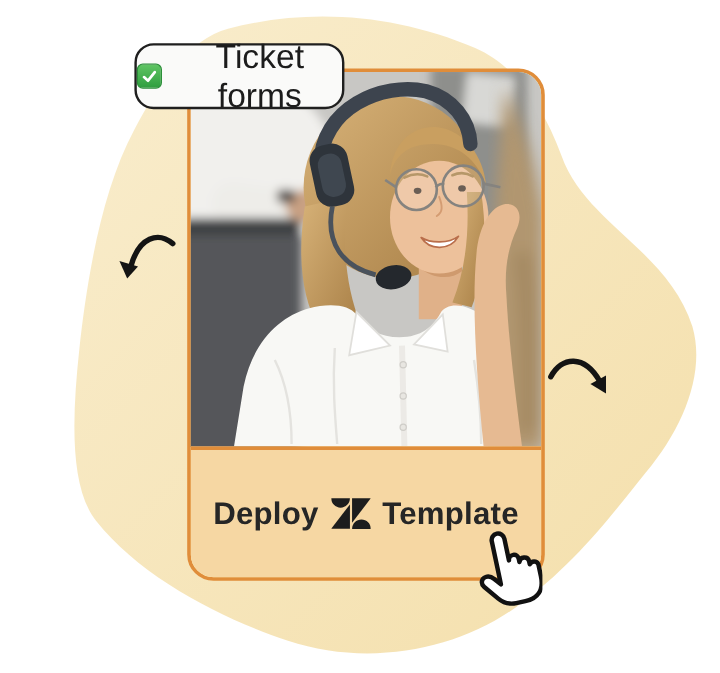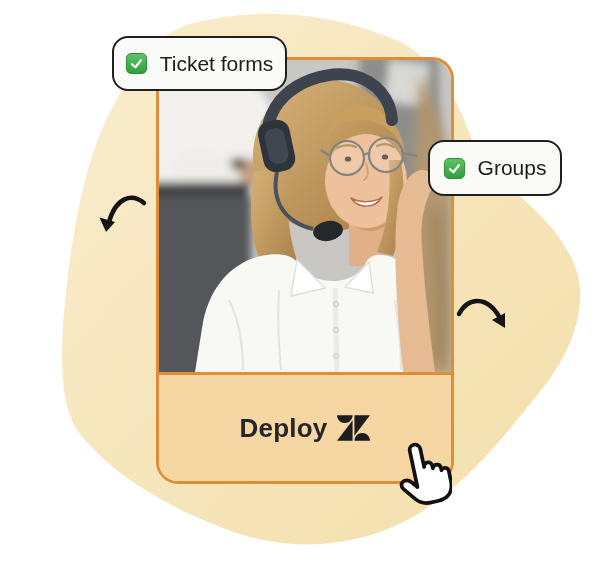--- a/index.html
+++ b/index.html
@@ -27,21 +27,21 @@
 
   
   .arrows-svg{position:absolute;inset:0;z-index:2;pointer-events:none;}
 
   
   .badge{
     position:absolute;z-index:3;box-sizing:border-box;
     background:var(--badge_bg,#fafaf9);
     border:2.5px solid #1f1f1f;border-radius:16px;
     display:flex;align-items:center;justify-content:center;gap:13px;
-    color:var(--ink,#1c1c1c);font-size:21px;font-weight:500;text-align:center;
+    color:var(--ink,#1c1c1c);font-size:28px;font-weight:500;text-align:center;
   }
   .badge-ticket-forms{left:112px;top:36px;width:175px;height:55px;}
   .badge-groups{left:428px;top:140px;width:134px;height:56px;}
   .badge-views{left:93px;top:253px;width:117px;height:58px;}
   .badge-ticket-fields{left:361px;top:335px;width:172px;height:55px;}
   .check{
     width:21px;height:21px;border-radius:5px;flex:0 0 21px;
     background:linear-gradient(180deg,#5fc463,var(--green,#2f9e3f));
     border:1px solid #2c8f3a;box-sizing:border-box;
     display:flex;align-items:center;justify-content:center;
@@ -152,20 +152,21 @@
     <div class="deploy-bar">
       <span class="deploy-text">Deploy</span>
       <svg class="zd-logo" viewBox="0 0 103.5 80" aria-hidden="true">
         <g fill="#1d1d1d">
           <path d="M48.9 15.9 V79.9 H0 Z"></path>
           <path d="M48.9 0 C48.9 13.5 38 24.4 24.5 24.4 C11 24.4 0 13.5 0 0 Z"></path>
           <path d="M54.6 64.1 V0.1 H103.5 Z"></path>
           <path d="M54.6 80 C54.6 66.5 65.5 55.6 79 55.6 C92.5 55.6 103.5 66.5 103.5 80 Z"></path>
         </g>
       </svg>
+      <span class="deploy-text">Template</span>
     </div>
   </div>
 
   <svg class="arrows-svg" viewBox="0 0 600 561" aria-hidden="true">
     <g>
       <path d="M144,203 C132,193 116,197 109,222" fill="none" stroke="#141414" stroke-width="4.5" stroke-linecap="round"></path>
       <path d="M106,232 L115,222 L99.5,217.5 Z" fill="#141414"></path>
     </g>
     <g>
       <path d="M459,314 C468,297 487,295 500,318" fill="none" stroke="#141414" stroke-width="4.5" stroke-linecap="round"></path>
@@ -175,28 +176,20 @@
 
   <div class="badge badge-ticket-forms">
     <span class="check">
       <svg width="15" height="15" viewBox="0 0 20 20">
           <polyline points="4,11 8.5,15 16,5.5" fill="none" stroke="#ffffff" stroke-width="3" stroke-linecap="round" stroke-linejoin="round"></polyline>
         </svg>
     </span>
     <span>Ticket forms</span>
   </div>
 
-  <div class="badge badge-groups">
-    <span class="check">
-      <svg width="15" height="15" viewBox="0 0 20 20">
-          <polyline points="4,11 8.5,15 16,5.5" fill="none" stroke="#ffffff" stroke-width="3" stroke-linecap="round" stroke-linejoin="round"></polyline>
-        </svg>
-    </span>
-    <span>Groups</span>
-  </div>
 
 
 
   <svg class="hand-svg" viewBox="0 0 56 66" aria-hidden="true">
     <g transform="rotate(-12 28 33)">
       <path d="M22 40 L22 9 A5.2 5.2 0 0 1 32.4 9 L32.4 27 A4 4 0 0 1 40.4 27.6 L40.4 30
                A4 4 0 0 1 48.2 31 L48.2 33.6 A3.8 3.8 0 0 1 55 35 L55 45
                C55 56 49 62 38.5 62 L31 62 C24.5 62 20.8 59.6 17.5 55.4 L8.4 43.9
                C5.8 40.6 7.6 36.6 11.2 36.2 C13.6 35.9 15.8 37 17.6 39.2 L22 44.6 Z" fill="#ffffff" stroke="#111111" stroke-width="3.6" stroke-linejoin="round"></path>
     </g>

